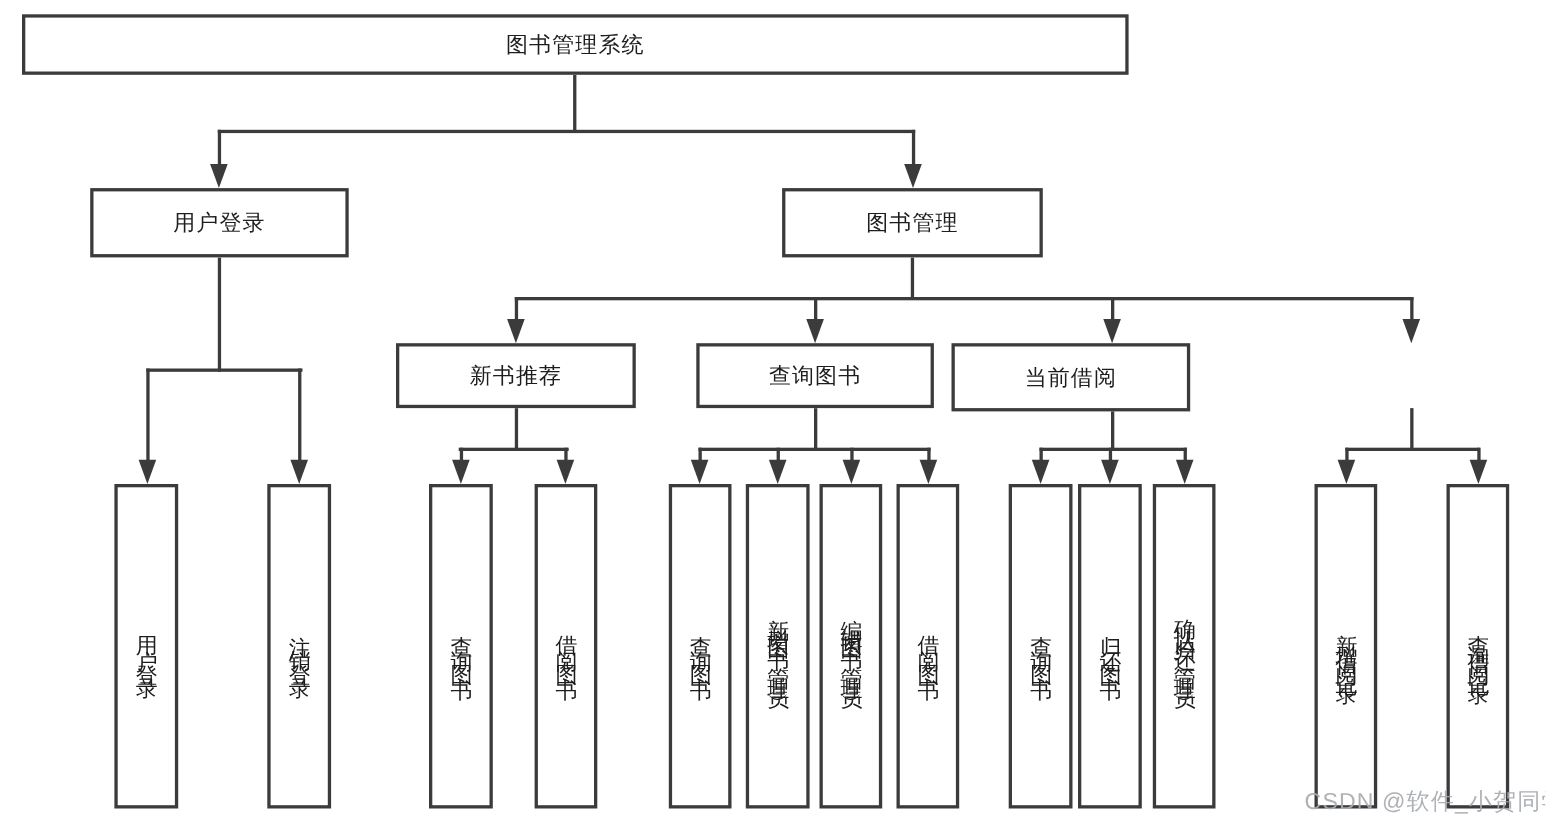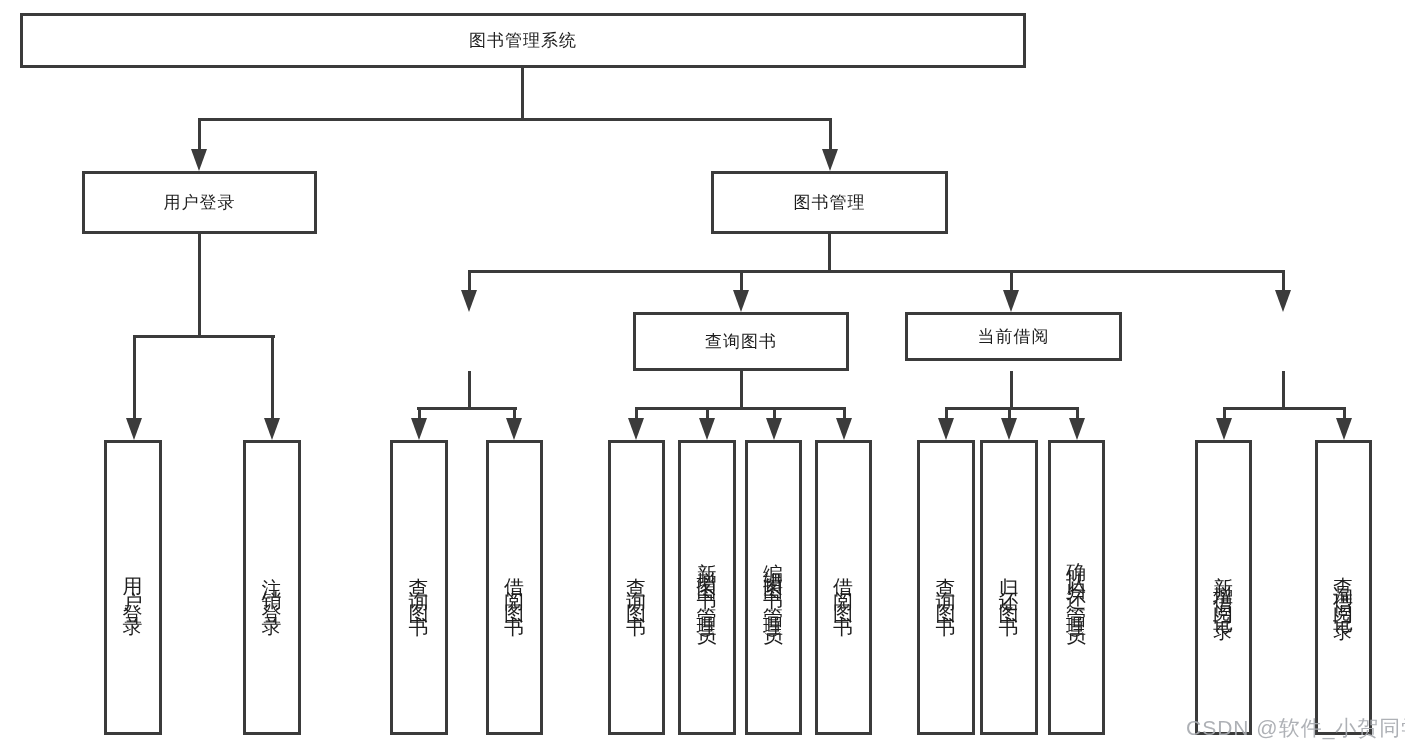--- a/index.html
+++ b/index.html
@@ -7,21 +7,21 @@
     position:relative;width:1405px;height:747px;overflow:hidden;
     background:var(--background,#ffffff);
     font-family:"Liberation Sans",sans-serif;
   }
   .node{
     position:absolute;box-sizing:border-box;background:#fff;
     border:3px solid var(--line,#3b3b3b);
     display:flex;align-items:center;justify-content:center;
   }
   .hlbl{
-    font-size:17px;color:var(--text,#1d1d1d);
+    font-size:20px;color:var(--text,#1d1d1d);
     letter-spacing:1px;white-space:nowrap;
   }
   .vlbl{
     writing-mode:vertical-rl;text-orientation:mixed;
     font-size:20px;color:var(--text,#1d1d1d);
     line-height:1.1;white-space:nowrap;
   }
   .ln{position:absolute;background:var(--line,#3b3b3b);}
   .ah{
     position:absolute;width:0;height:0;
@@ -102,24 +102,27 @@
     <span class="hlbl">图书管理系统</span>
   </div>
 
   <div class="node" style="left:82px;top:171px;width:235px;height:63px">
     <span class="hlbl">用户登录</span>
   </div>
   <div class="node" style="left:711px;top:171px;width:237px;height:63px">
     <span class="hlbl">图书管理</span>
   </div>
 
+  <div class="node" style="left:360px;top:312px;width:218px;height:59px">
+    <span class="hlbl">新书推荐</span>
+  </div>
   <div class="node" style="left:633px;top:312px;width:216px;height:59px">
     <span class="hlbl">查询图书</span>
   </div>
-  <div class="node" style="left:905px;top:312px;width:217px;height:49px">
+  <div class="node" style="left:865px;top:312px;width:217px;height:62px">
     <span class="hlbl">当前借阅</span>
   </div>
 
   <div class="node" style="left:104px;top:440px;width:58px;height:295px">
     <span class="vlbl" style="letter-spacing: 13px;">用户登录</span>
   </div>
   <div class="node" style="left:243px;top:440px;width:58px;height:295px">
     <span class="vlbl" style="letter-spacing: 13px;">注销登录</span>
   </div>
 

